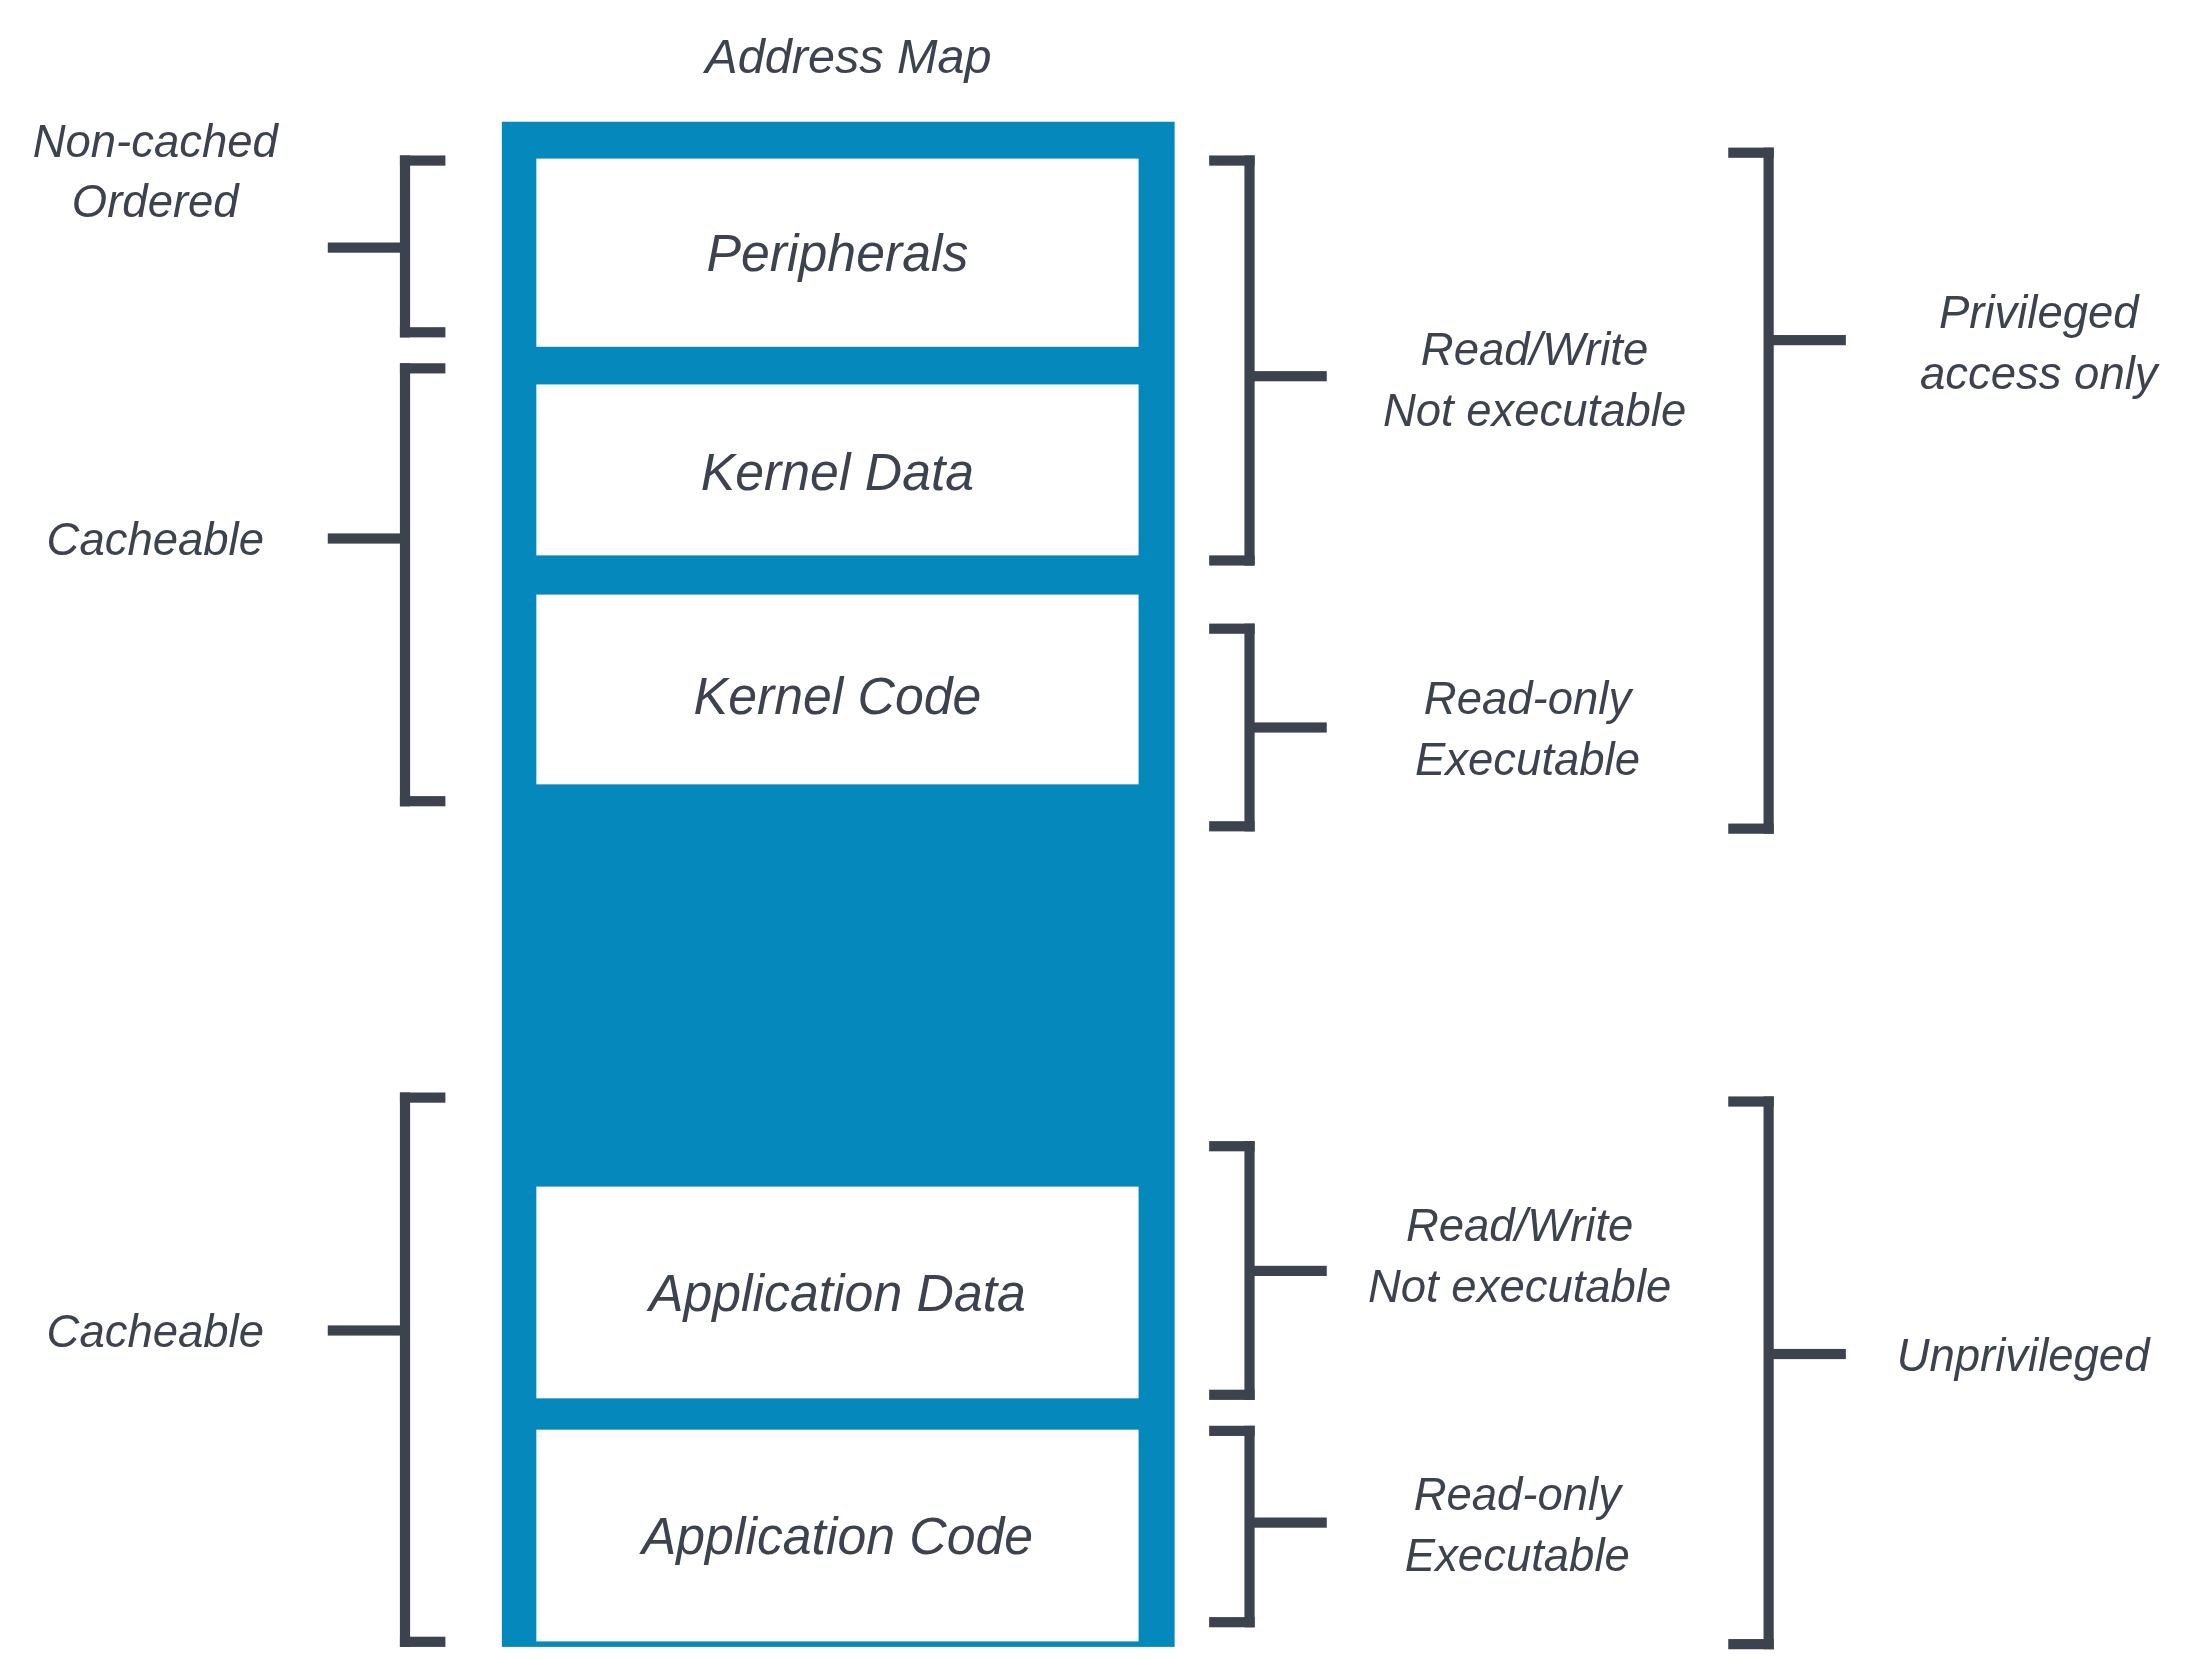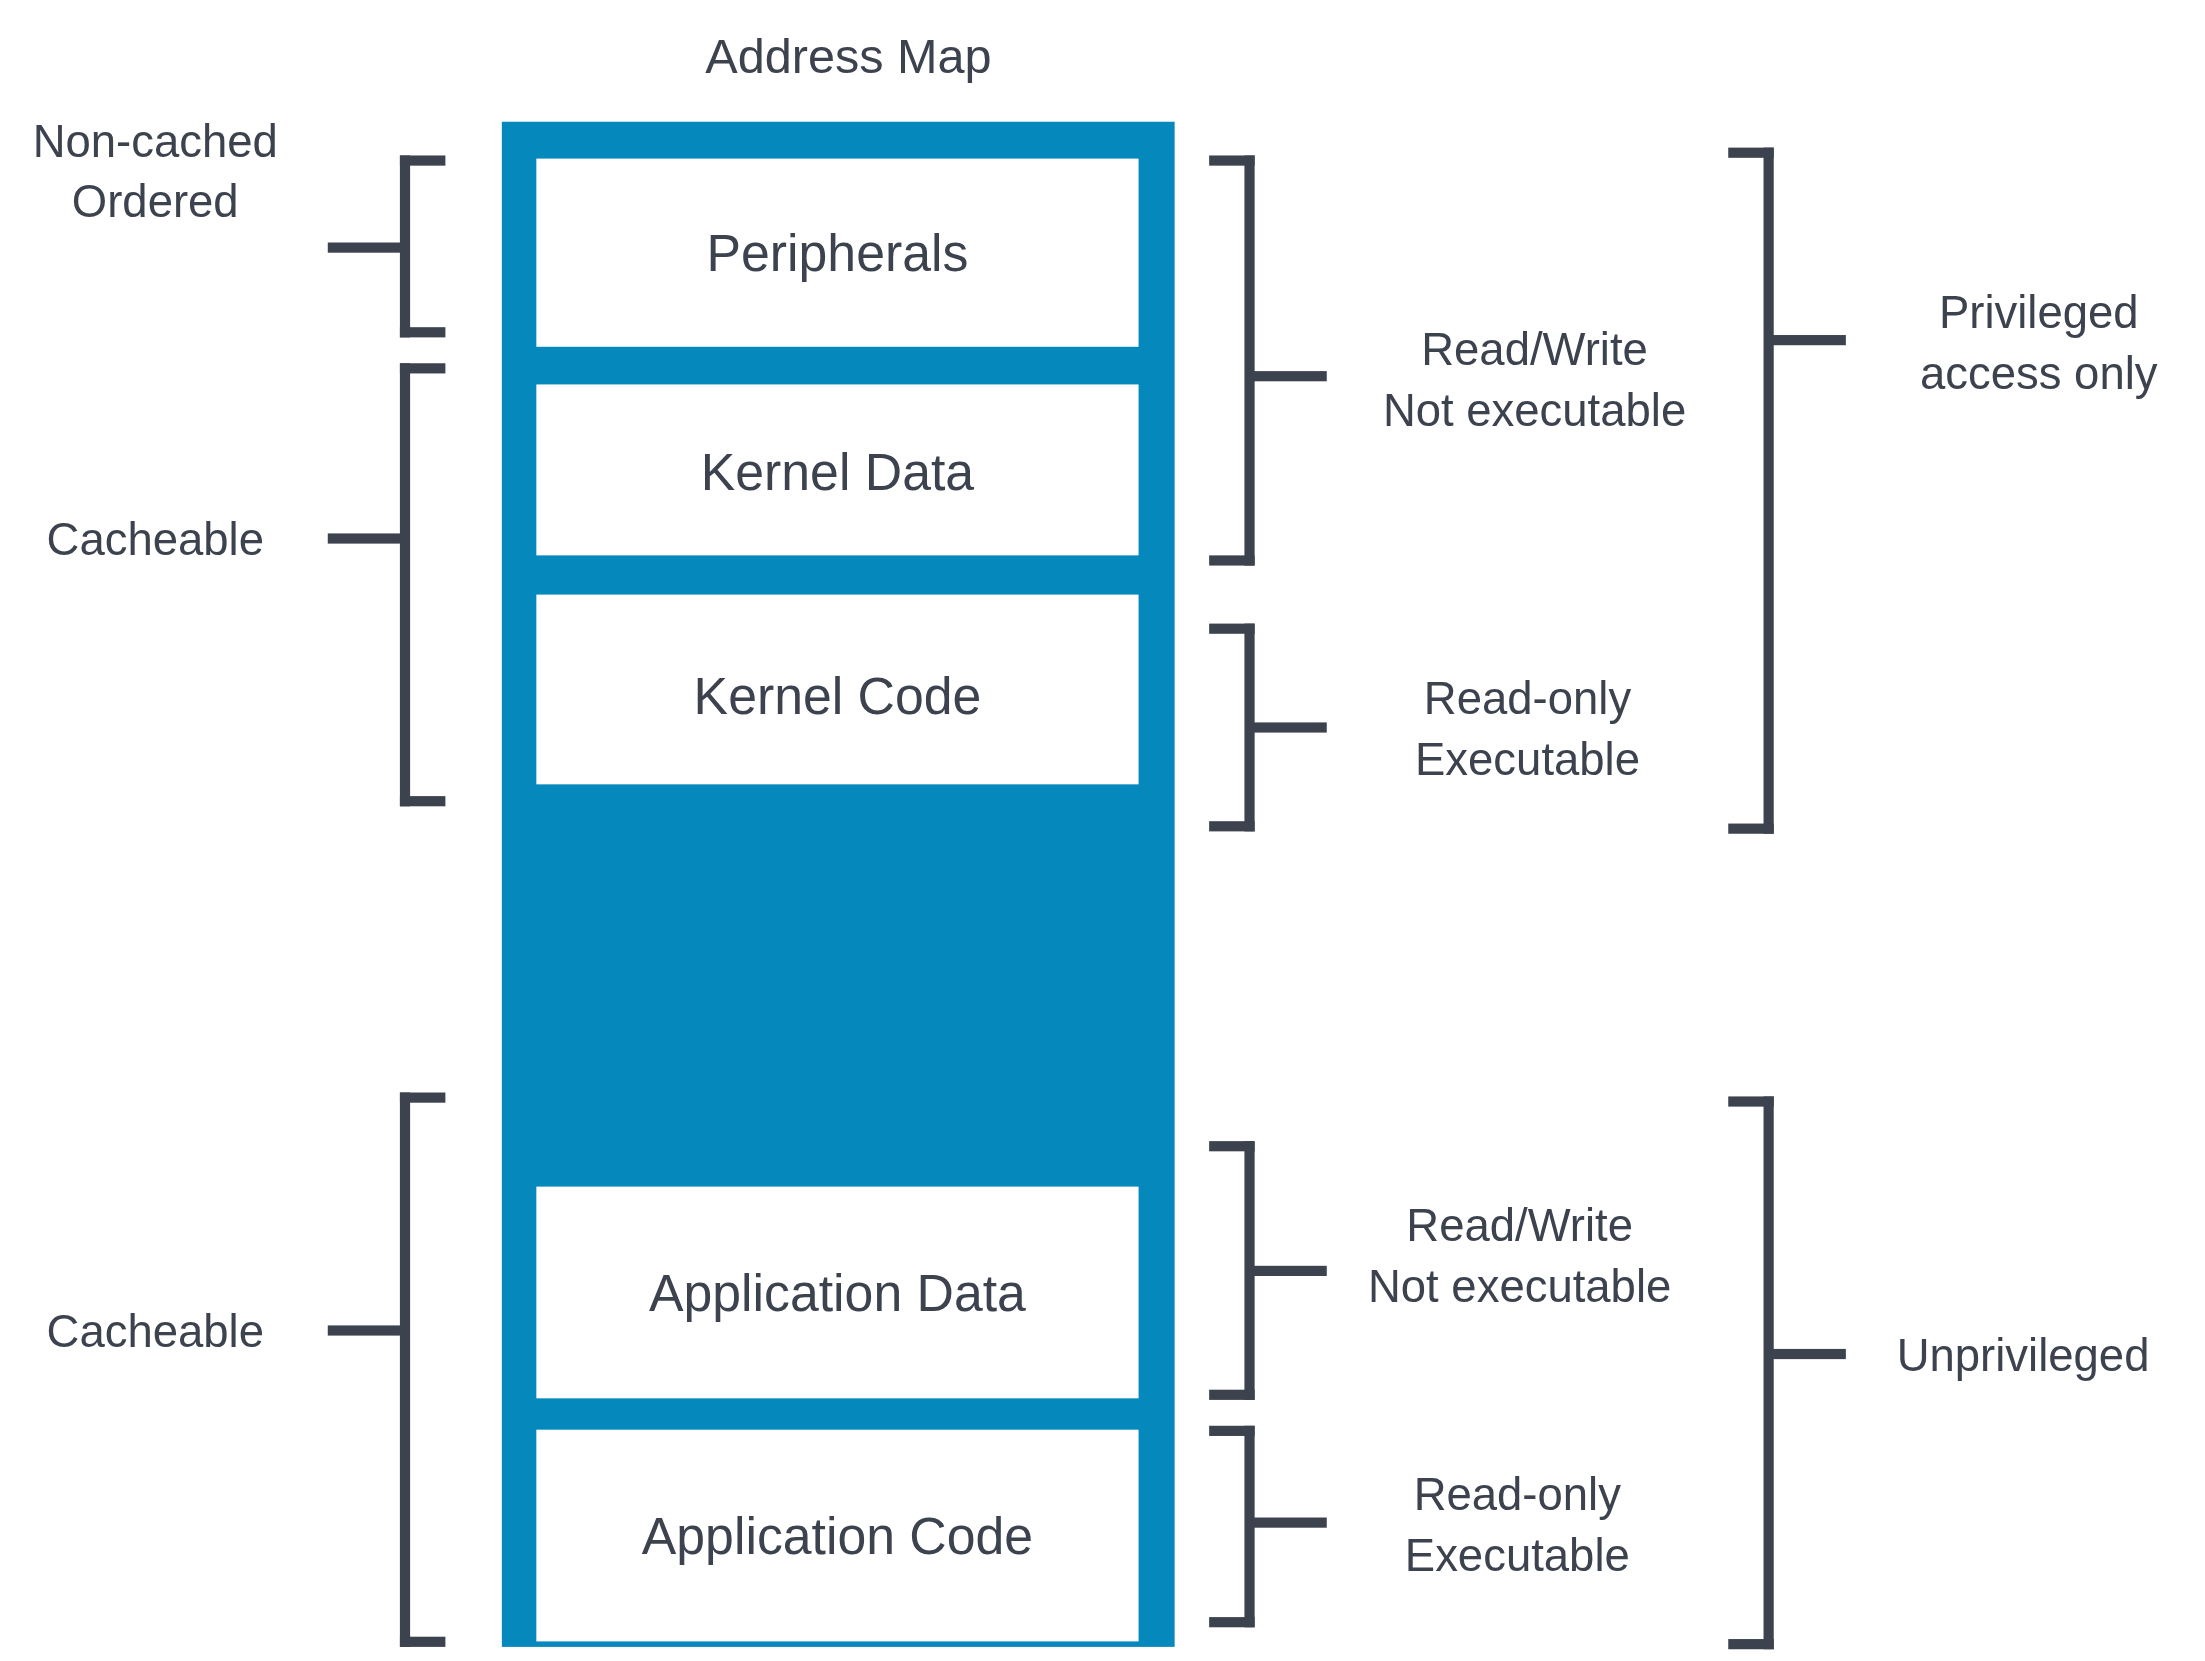--- a/index.html
+++ b/index.html
@@ -12,20 +12,21 @@
     height: 1662px;
     font-family: "Liberation Sans", sans-serif;
     position: relative;
     overflow: hidden;
   }
   #diagram-root {
     position: absolute;
     left: 0; top: 0;
     width: 2205px;
     height: 1486px;
+    font-style: italic;
   }
   svg.diagram-svg {
     display: block;
     width: 2205px;
     height: 1662px;
   }
   text {
     font-family: "Liberation Sans", sans-serif;
     fill: #3c434e;
   }

